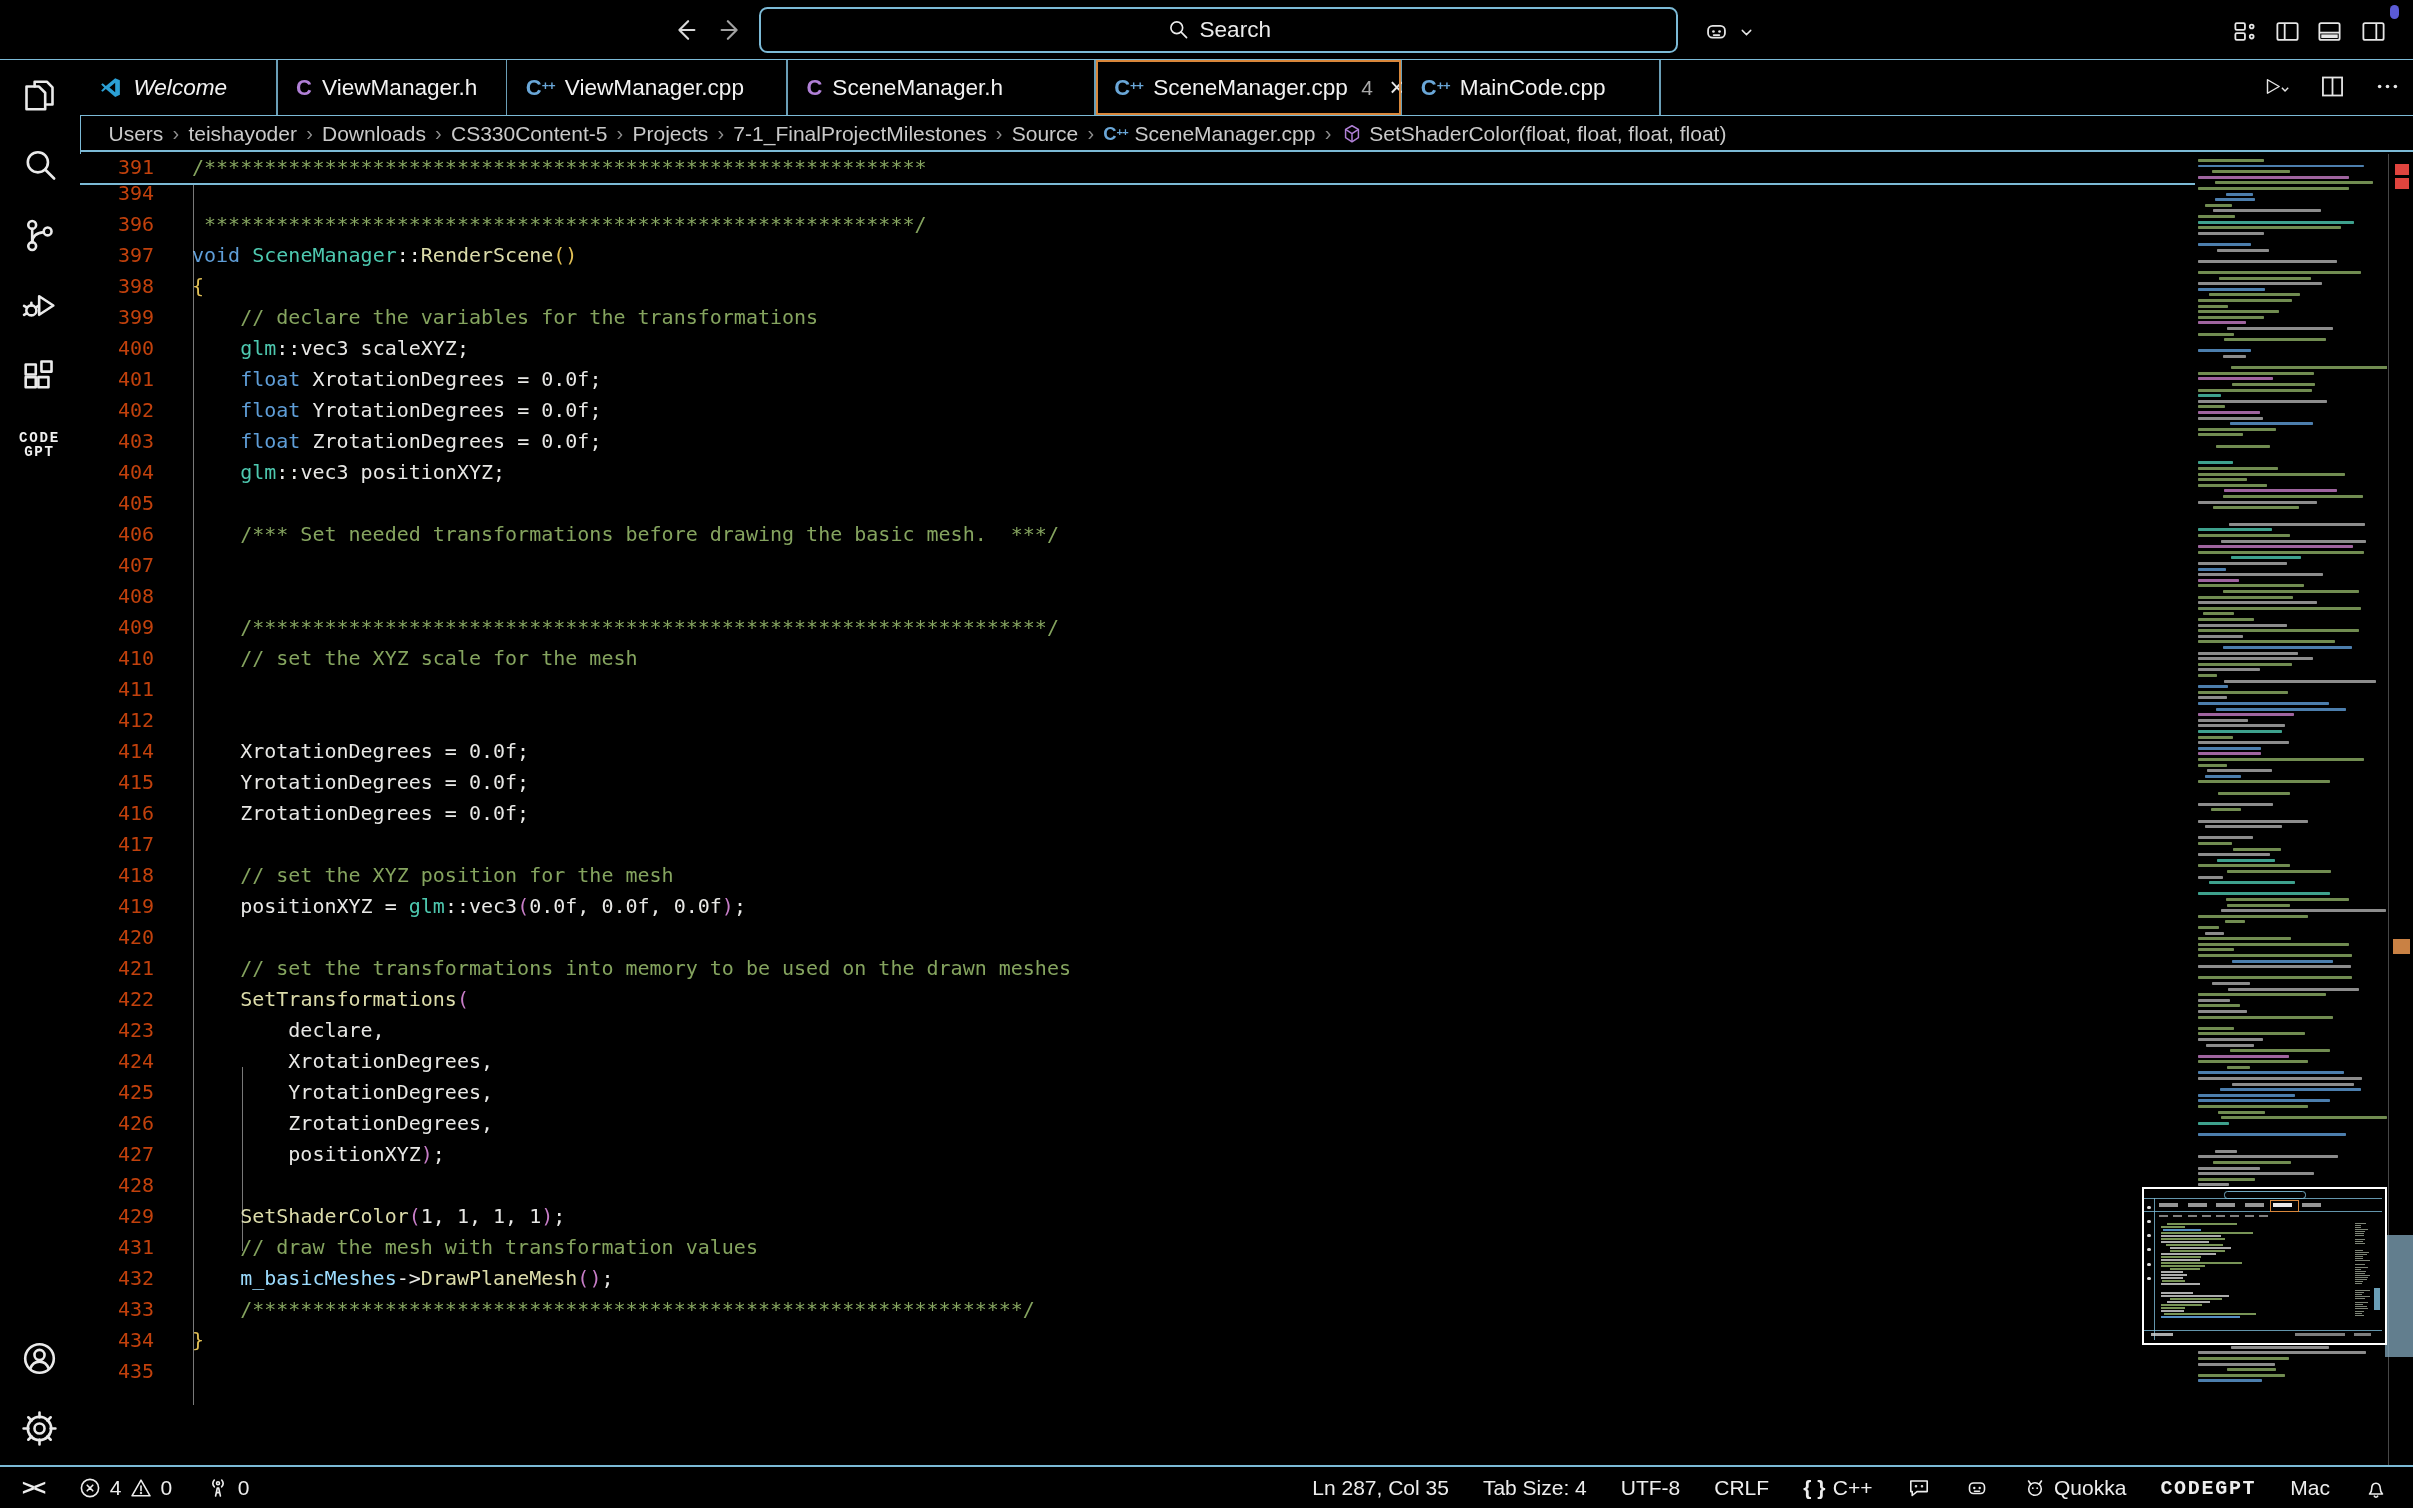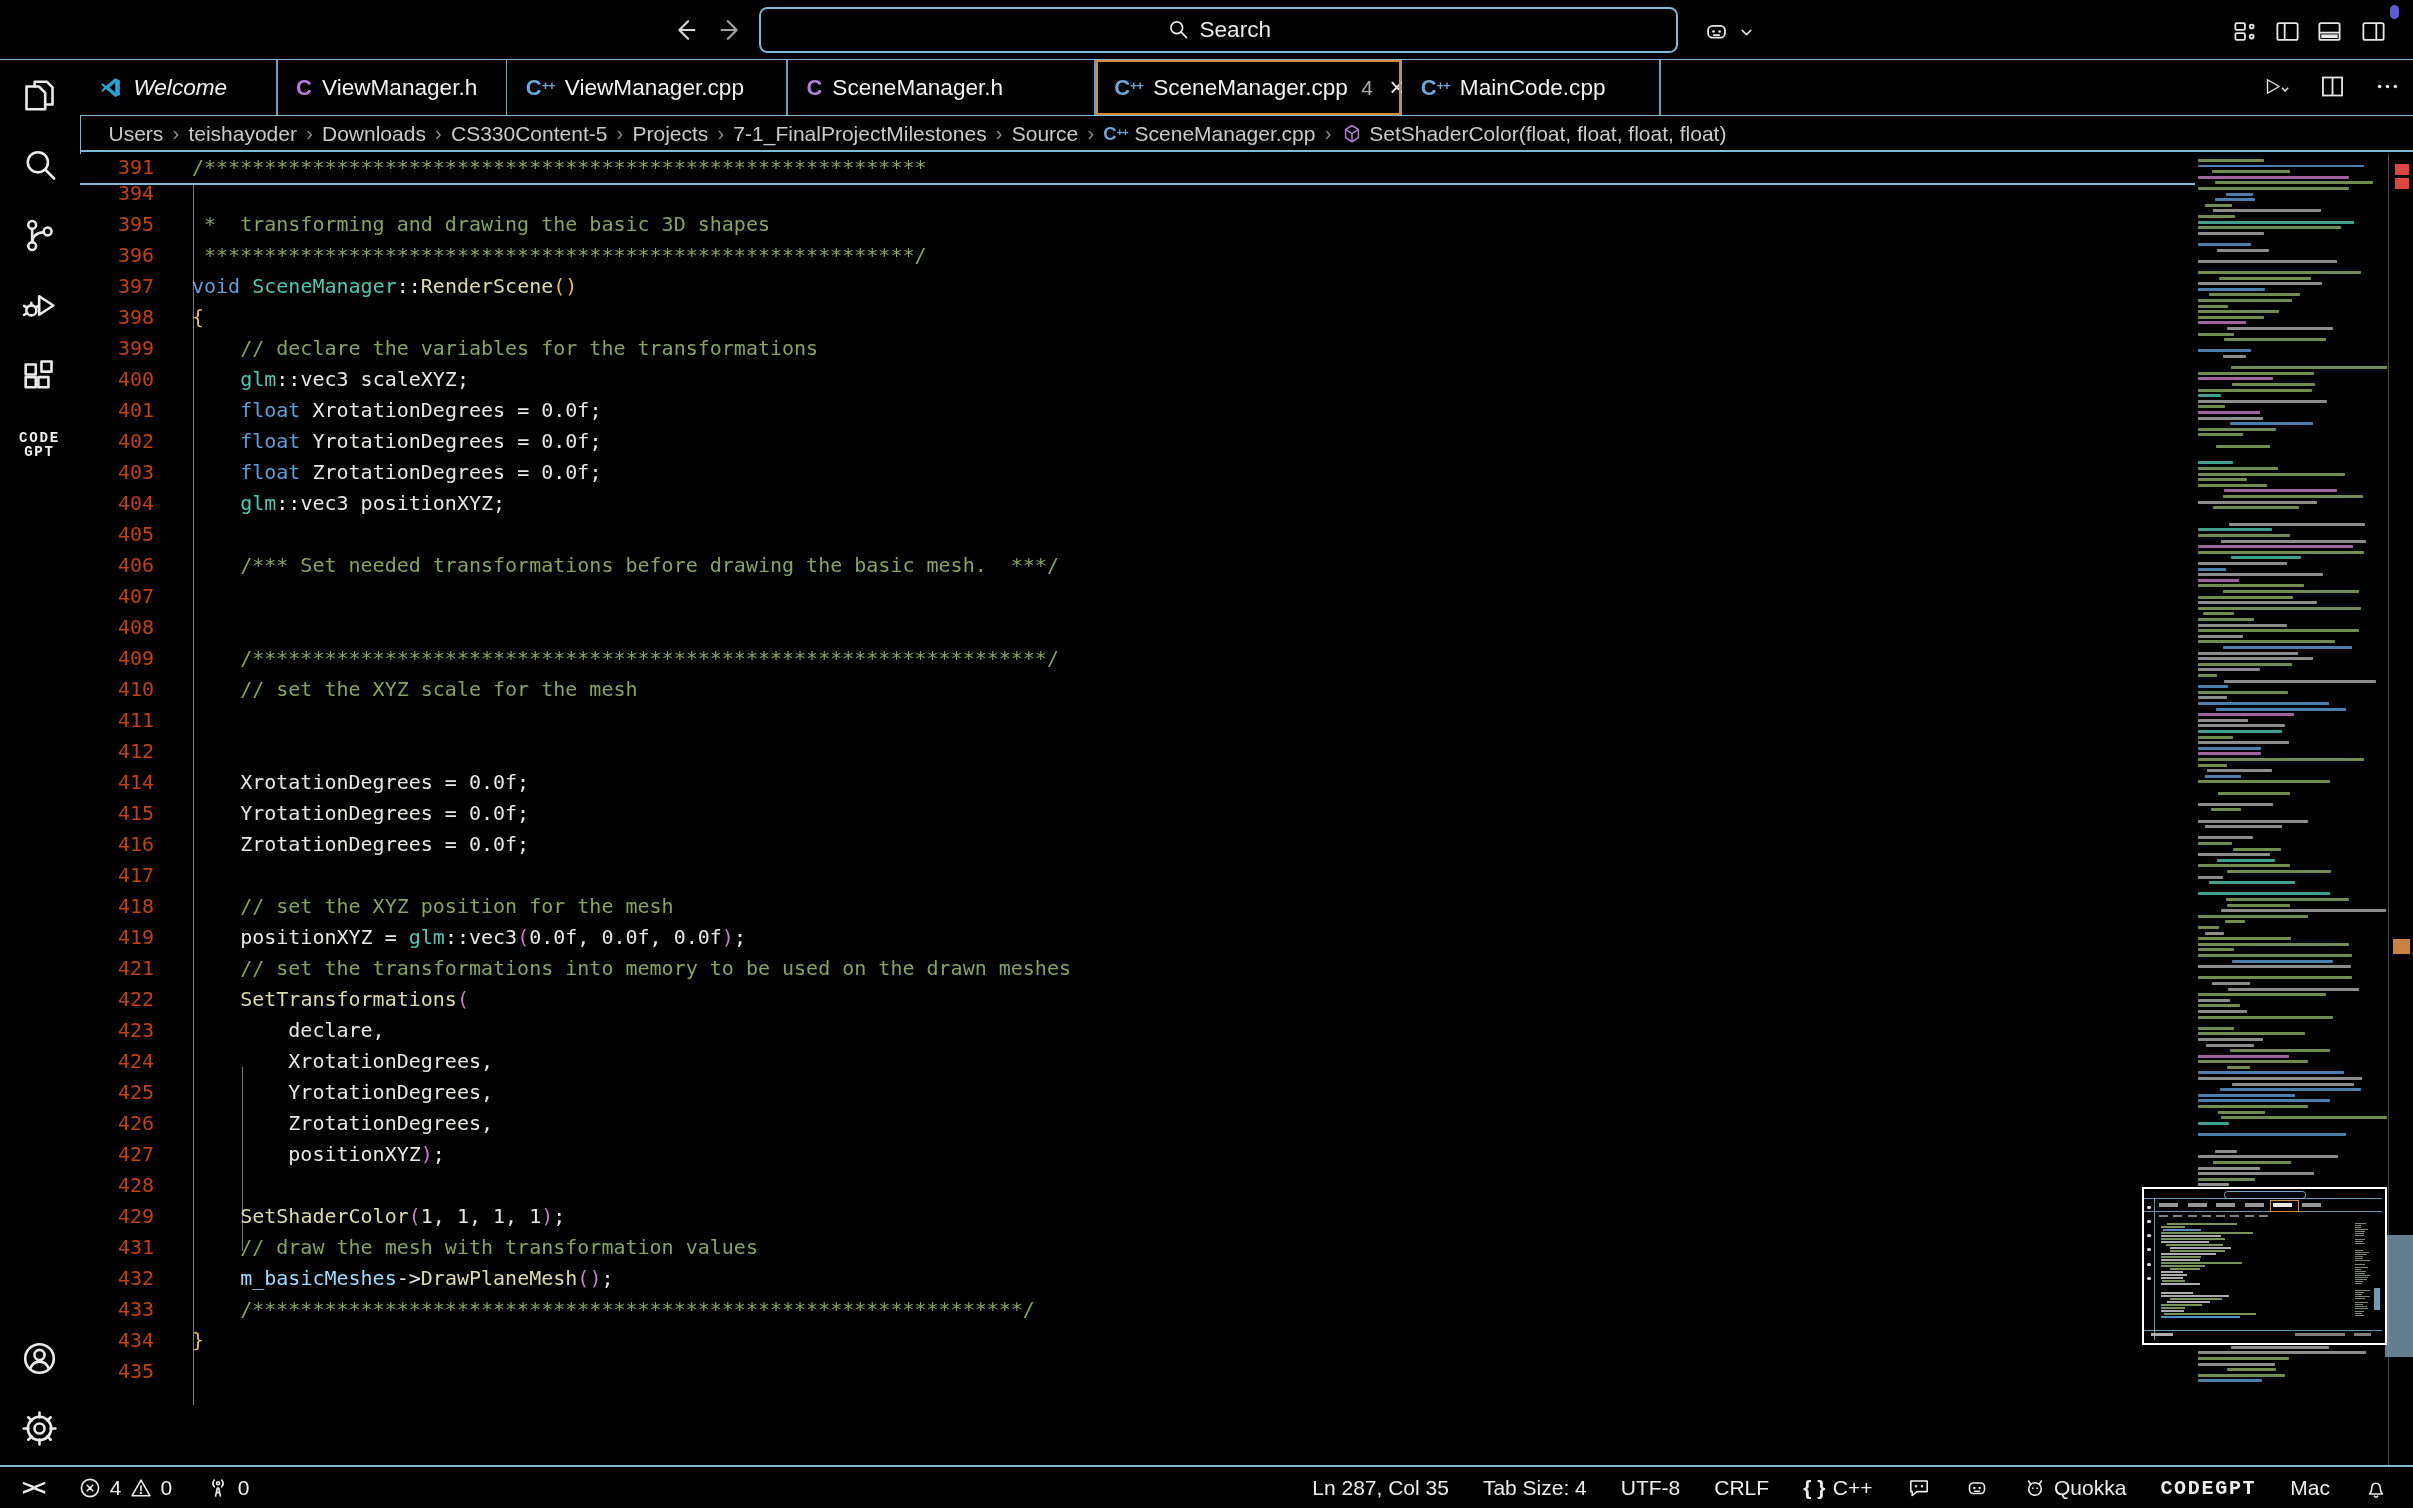--- a/index.html
+++ b/index.html
@@ -323,21 +323,20 @@
       </span>
       <span>SetShaderColor(float, float, float, float)</span>
     </span>
   </div>
 
 <div id="editor" class="abs">
   <div id="guide-a" class="iguide"></div>
   <div id="guide-b" class="iguide"></div>
   <div id="code-rows">
       <div class="crow"><span class="ln">394</span></div>
-      <div class="crow"><span class="ln">395</span><span class="ctext"><span class="s-cm"> *  transforming and drawing the basic 3D shapes</span></span></div>
       <div class="crow"><span class="ln">396</span><span class="ctext"><span class="s-cm"> ***********************************************************/</span></span></div>
       <div class="crow"><span class="ln">397</span><span class="ctext"><span class="s-kw">void</span><span class="s-tx"> </span><span class="s-ty">SceneManager</span><span class="s-tx">::</span><span class="s-fn">RenderScene</span><span class="s-b1">()</span></span></div>
       <div class="crow"><span class="ln">398</span><span class="ctext"><span class="s-b1">{</span></span></div>
       <div class="crow"><span class="ln">399</span><span class="ctext"><span class="s-cm">    // declare the variables for the transformations</span></span></div>
       <div class="crow"><span class="ln">400</span><span class="ctext"><span class="s-tx">    </span><span class="s-ty">glm</span><span class="s-tx">::vec3 scaleXYZ;</span></span></div>
       <div class="crow"><span class="ln">401</span><span class="ctext"><span class="s-tx">    </span><span class="s-kw">float</span><span class="s-tx"> XrotationDegrees = 0.0f;</span></span></div>
       <div class="crow"><span class="ln">402</span><span class="ctext"><span class="s-tx">    </span><span class="s-kw">float</span><span class="s-tx"> YrotationDegrees = 0.0f;</span></span></div>
       <div class="crow"><span class="ln">403</span><span class="ctext"><span class="s-tx">    </span><span class="s-kw">float</span><span class="s-tx"> ZrotationDegrees = 0.0f;</span></span></div>
       <div class="crow"><span class="ln">404</span><span class="ctext"><span class="s-tx">    </span><span class="s-ty">glm</span><span class="s-tx">::vec3 positionXYZ;</span></span></div>
       <div class="crow"><span class="ln">405</span><span class="ctext"></span></div>
@@ -347,20 +346,21 @@
       <div class="crow"><span class="ln">409</span><span class="ctext"><span class="s-cm">    /******************************************************************/</span></span></div>
       <div class="crow"><span class="ln">410</span><span class="ctext"><span class="s-cm">    // set the XYZ scale for the mesh</span></span></div>
       <div class="crow"><span class="ln">411</span></div>
       <div class="crow"><span class="ln">412</span><span class="ctext"></span></div>
       <div class="crow"><span class="ln">414</span><span class="ctext"><span class="s-tx">    XrotationDegrees = 0.0f;</span></span></div>
       <div class="crow"><span class="ln">415</span><span class="ctext"><span class="s-tx">    YrotationDegrees = 0.0f;</span></span></div>
       <div class="crow"><span class="ln">416</span><span class="ctext"><span class="s-tx">    ZrotationDegrees = 0.0f;</span></span></div>
       <div class="crow"><span class="ln">417</span><span class="ctext"></span></div>
       <div class="crow"><span class="ln">418</span><span class="ctext"><span class="s-cm">    // set the XYZ position for the mesh</span></span></div>
       <div class="crow"><span class="ln">419</span><span class="ctext"><span class="s-tx">    positionXYZ = </span><span class="s-ty">glm</span><span class="s-tx">::vec3</span><span class="s-b2">(</span><span class="s-tx">0.0f, 0.0f, 0.0f</span><span class="s-b2">)</span><span class="s-tx">;</span></span></div>
+      <div class="crow"><span class="ln">420</span><span class="ctext"></span></div>
       <div class="crow"><span class="ln">421</span><span class="ctext"><span class="s-cm">    // set the transformations into memory to be used on the drawn meshes</span></span></div>
       <div class="crow"><span class="ln">422</span><span class="ctext"><span class="s-tx">    </span><span class="s-fn">SetTransformations</span><span class="s-b2">(</span></span></div>
       <div class="crow"><span class="ln">423</span><span class="ctext"><span class="s-tx">        declare,</span></span></div>
       <div class="crow"><span class="ln">424</span><span class="ctext"><span class="s-tx">        XrotationDegrees,</span></span></div>
       <div class="crow"><span class="ln">425</span><span class="ctext"><span class="s-tx">        YrotationDegrees,</span></span></div>
       <div class="crow"><span class="ln">426</span><span class="ctext"><span class="s-tx">        ZrotationDegrees,</span></span></div>
       <div class="crow"><span class="ln">427</span><span class="ctext"><span class="s-tx">        positionXYZ</span><span class="s-b2">)</span><span class="s-tx">;</span></span></div>
       <div class="crow"><span class="ln">428</span><span class="ctext"></span></div>
       <div class="crow"><span class="ln">429</span><span class="ctext"><span class="s-tx">    </span><span class="s-fn">SetShaderColor</span><span class="s-b2">(</span><span class="s-tx">1, 1, 1, 1</span><span class="s-b2">)</span><span class="s-tx">;</span></span></div>
       <div class="crow"><span class="ln">431</span><span class="ctext"><span class="s-cm">    // draw the mesh with transformation values</span></span></div>

